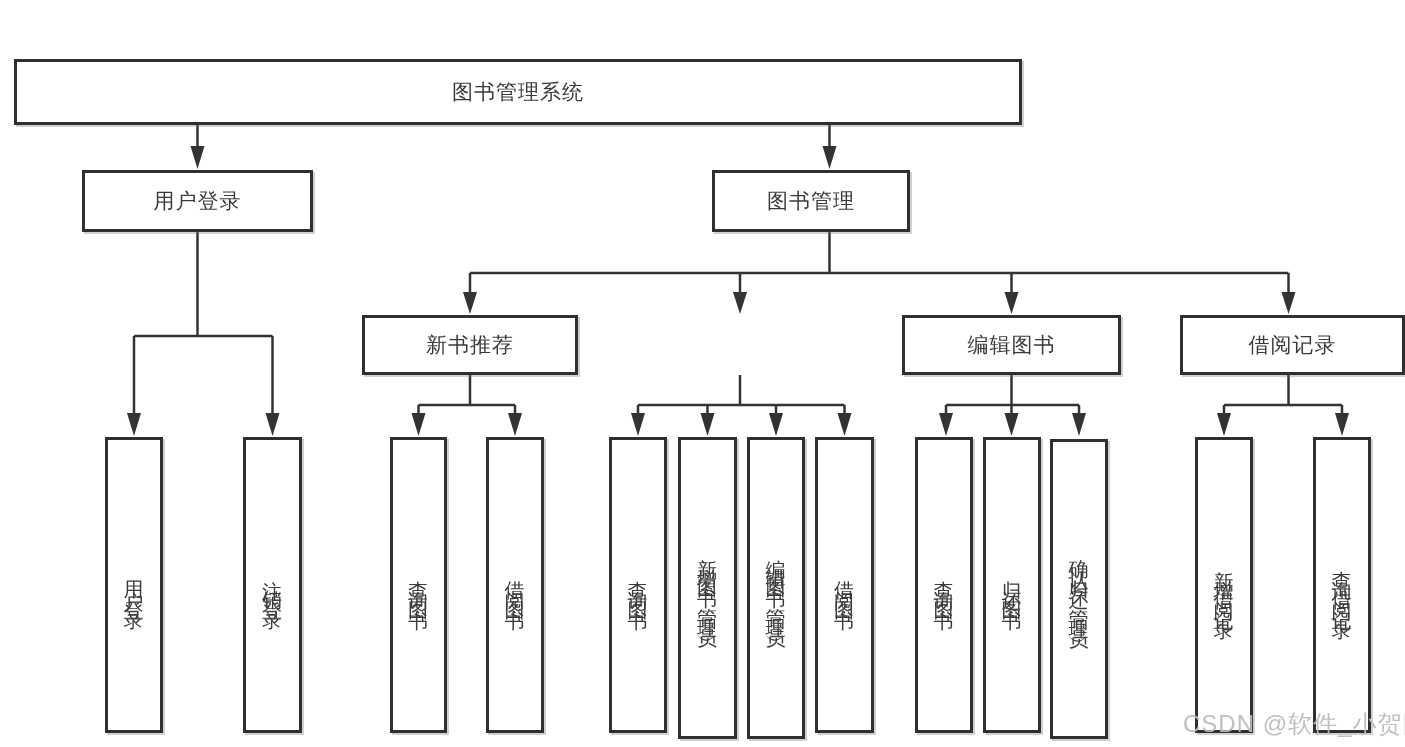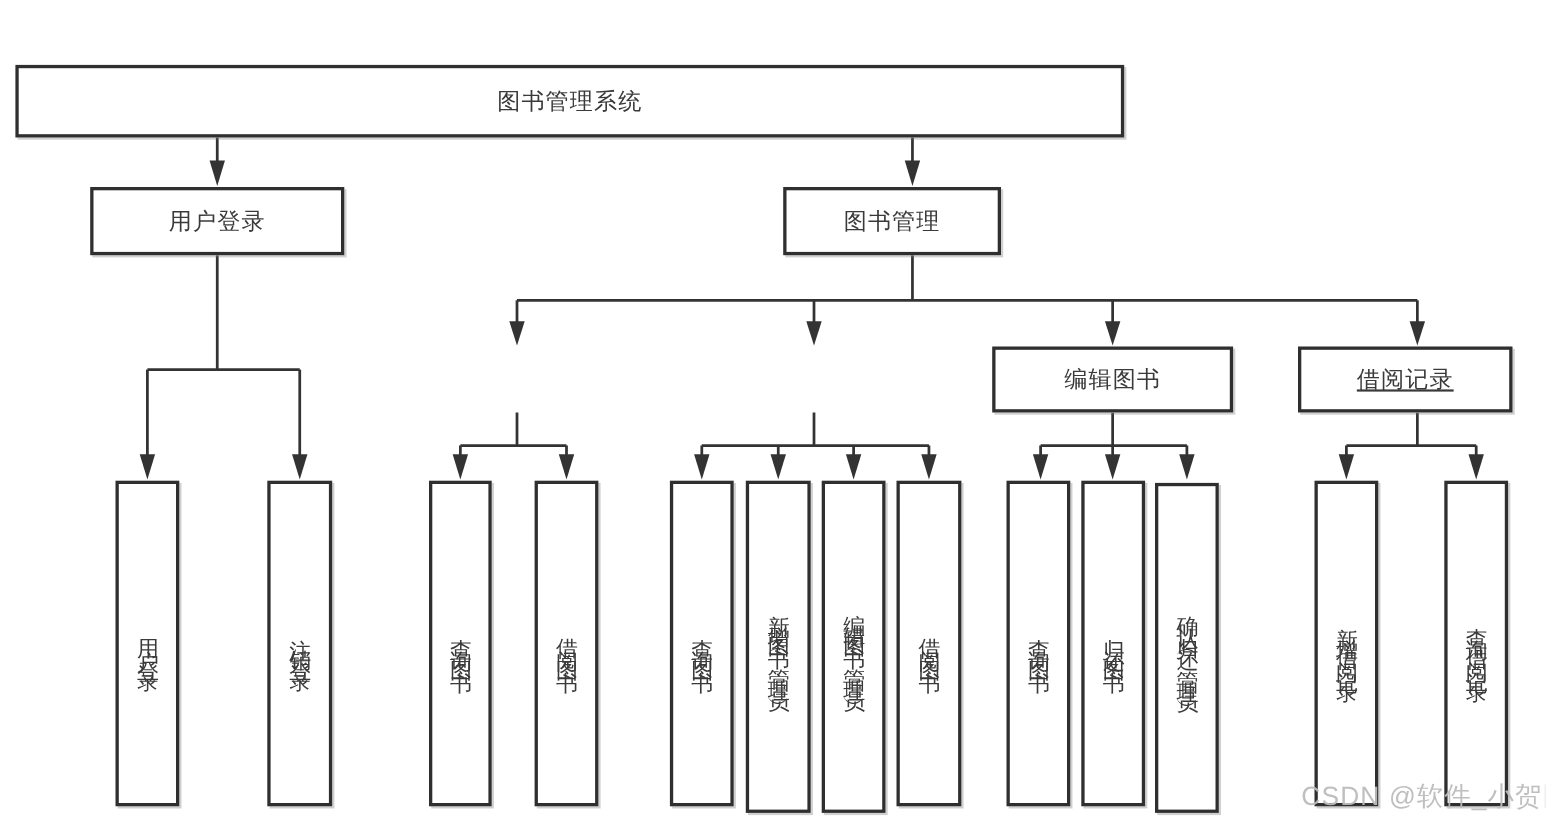--- a/index.html
+++ b/index.html
@@ -134,24 +134,27 @@
     <span>图书管理系统</span>
   </div>
 
   <div class="node h-box" style="left:82px; top:170px; width:231px; height:62px;">
     <span>用户登录</span>
   </div>
   <div class="node h-box" style="left:712px; top:170px; width:198px; height:62px;">
     <span>图书管理</span>
   </div>
 
+  <div class="node h-box" style="left:362px; top:315px; width:216px; height:60px;">
+    <span>新书推荐</span>
+  </div>
   <div class="node h-box" style="left:902px; top:315px; width:219px; height:60px;">
     <span>编辑图书</span>
   </div>
-  <div class="node h-box" style="left:1180px; top:315px; width:195px; height:60px;text-decoration:underline;">
+  <div class="node h-box" style="left:1180px; top:315px; width:225px; height:60px;">
     <span>借阅记录</span>
   </div>
 
   <div class="node v-box" style="left:105px; top:437px; width:58px; height:296px;">
     <span class="v-text">用户登录</span>
   </div>
   <div class="node v-box" style="left:243px; top:437px; width:59px; height:296px;">
     <span class="v-text">注销登录</span>
   </div>
 

